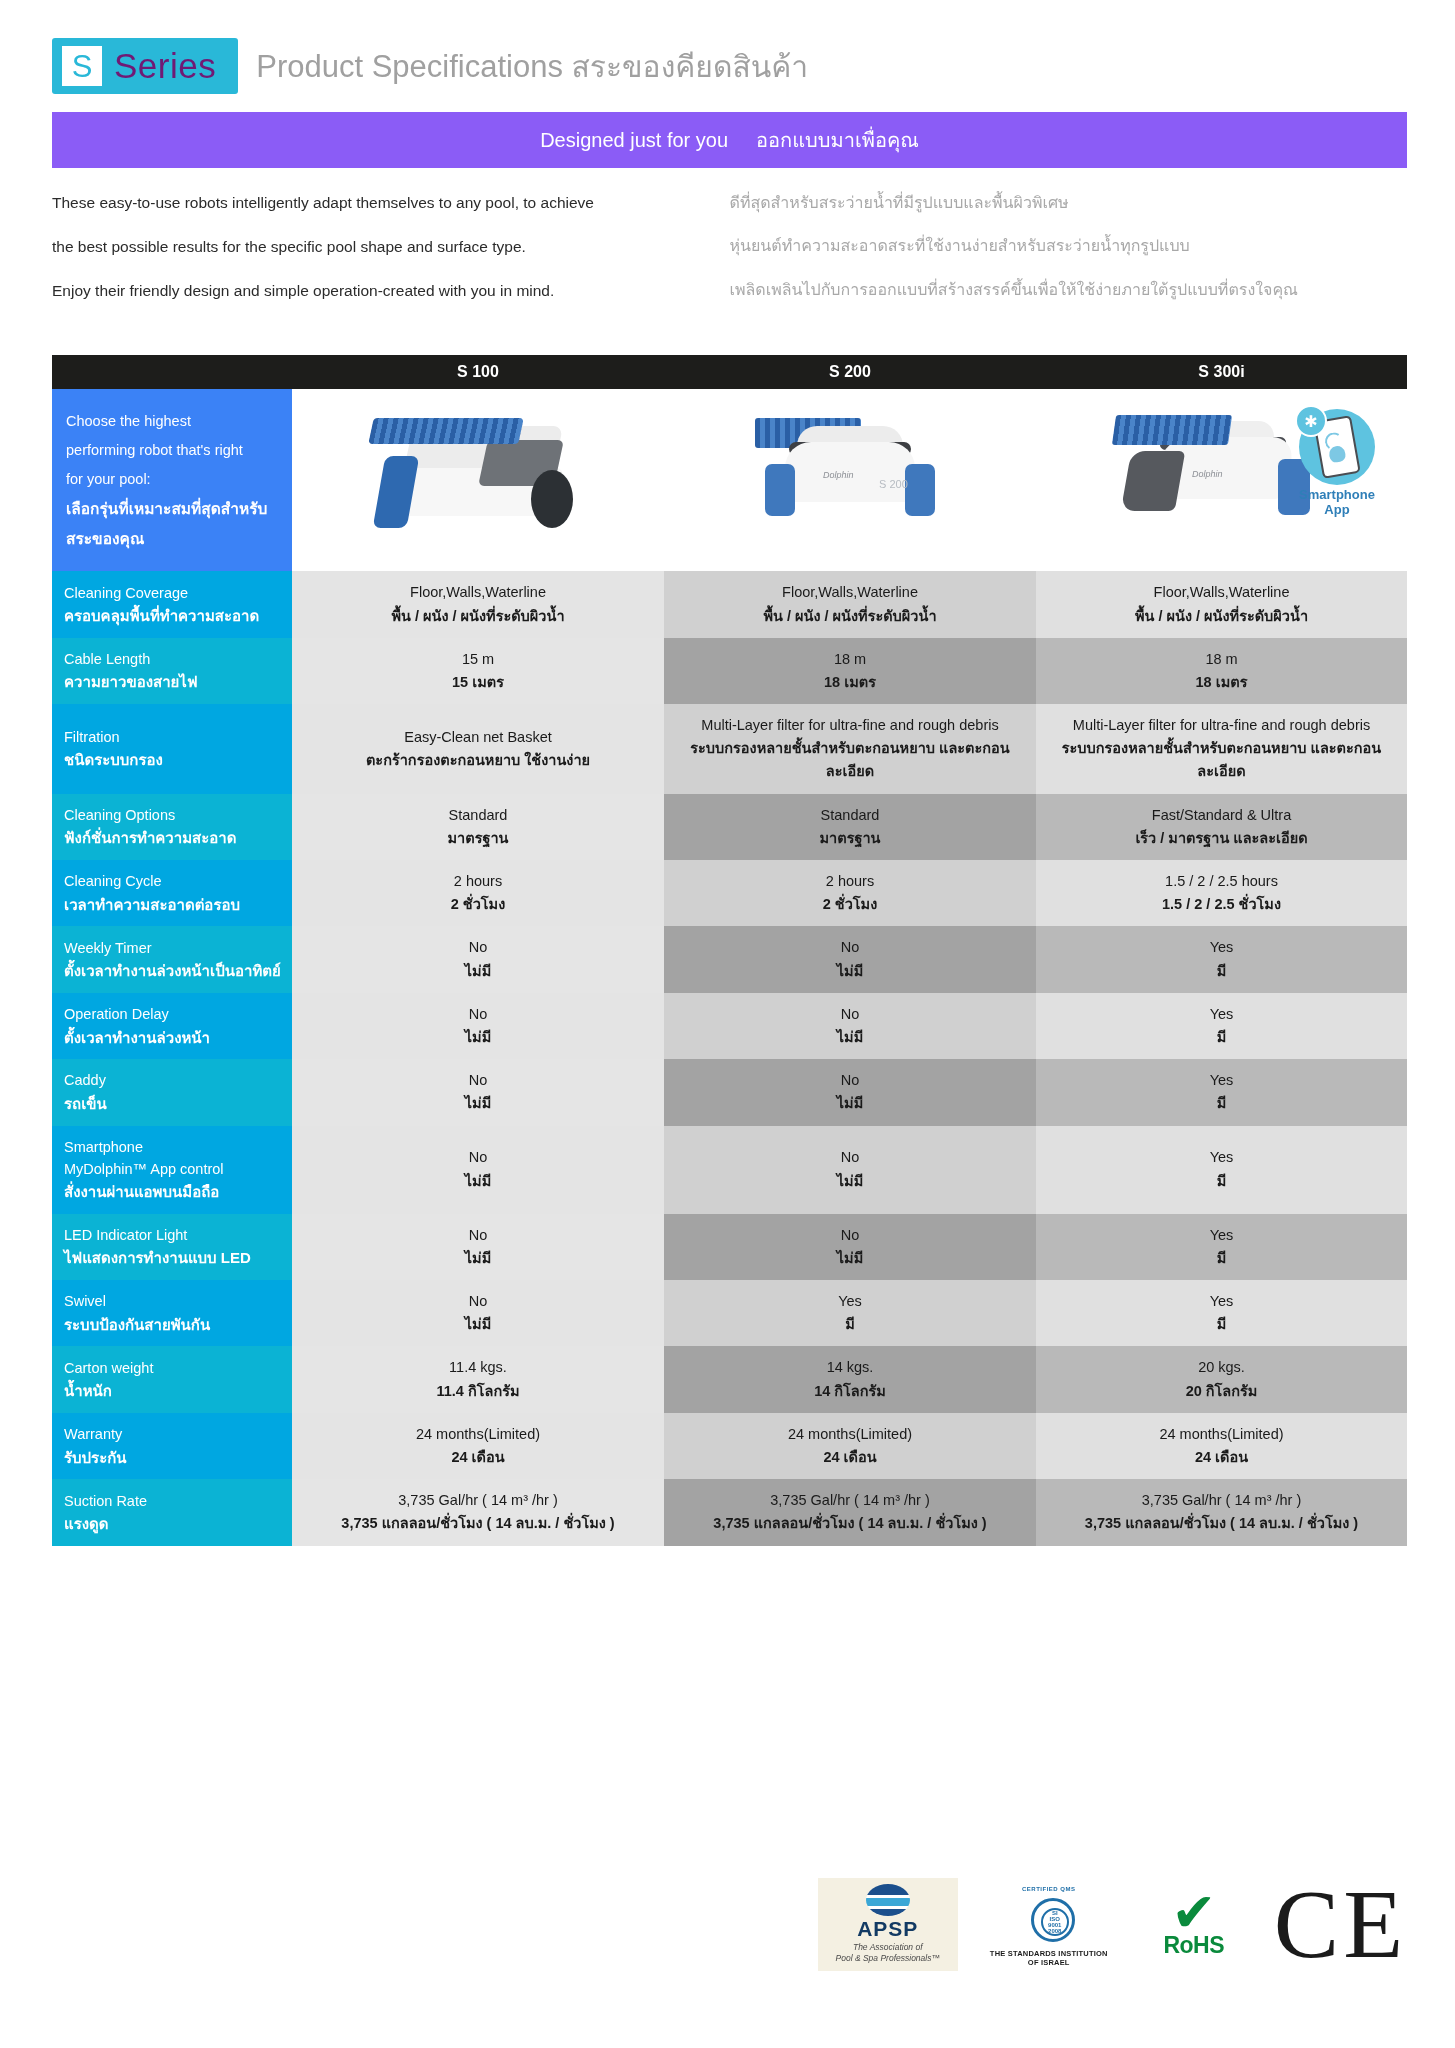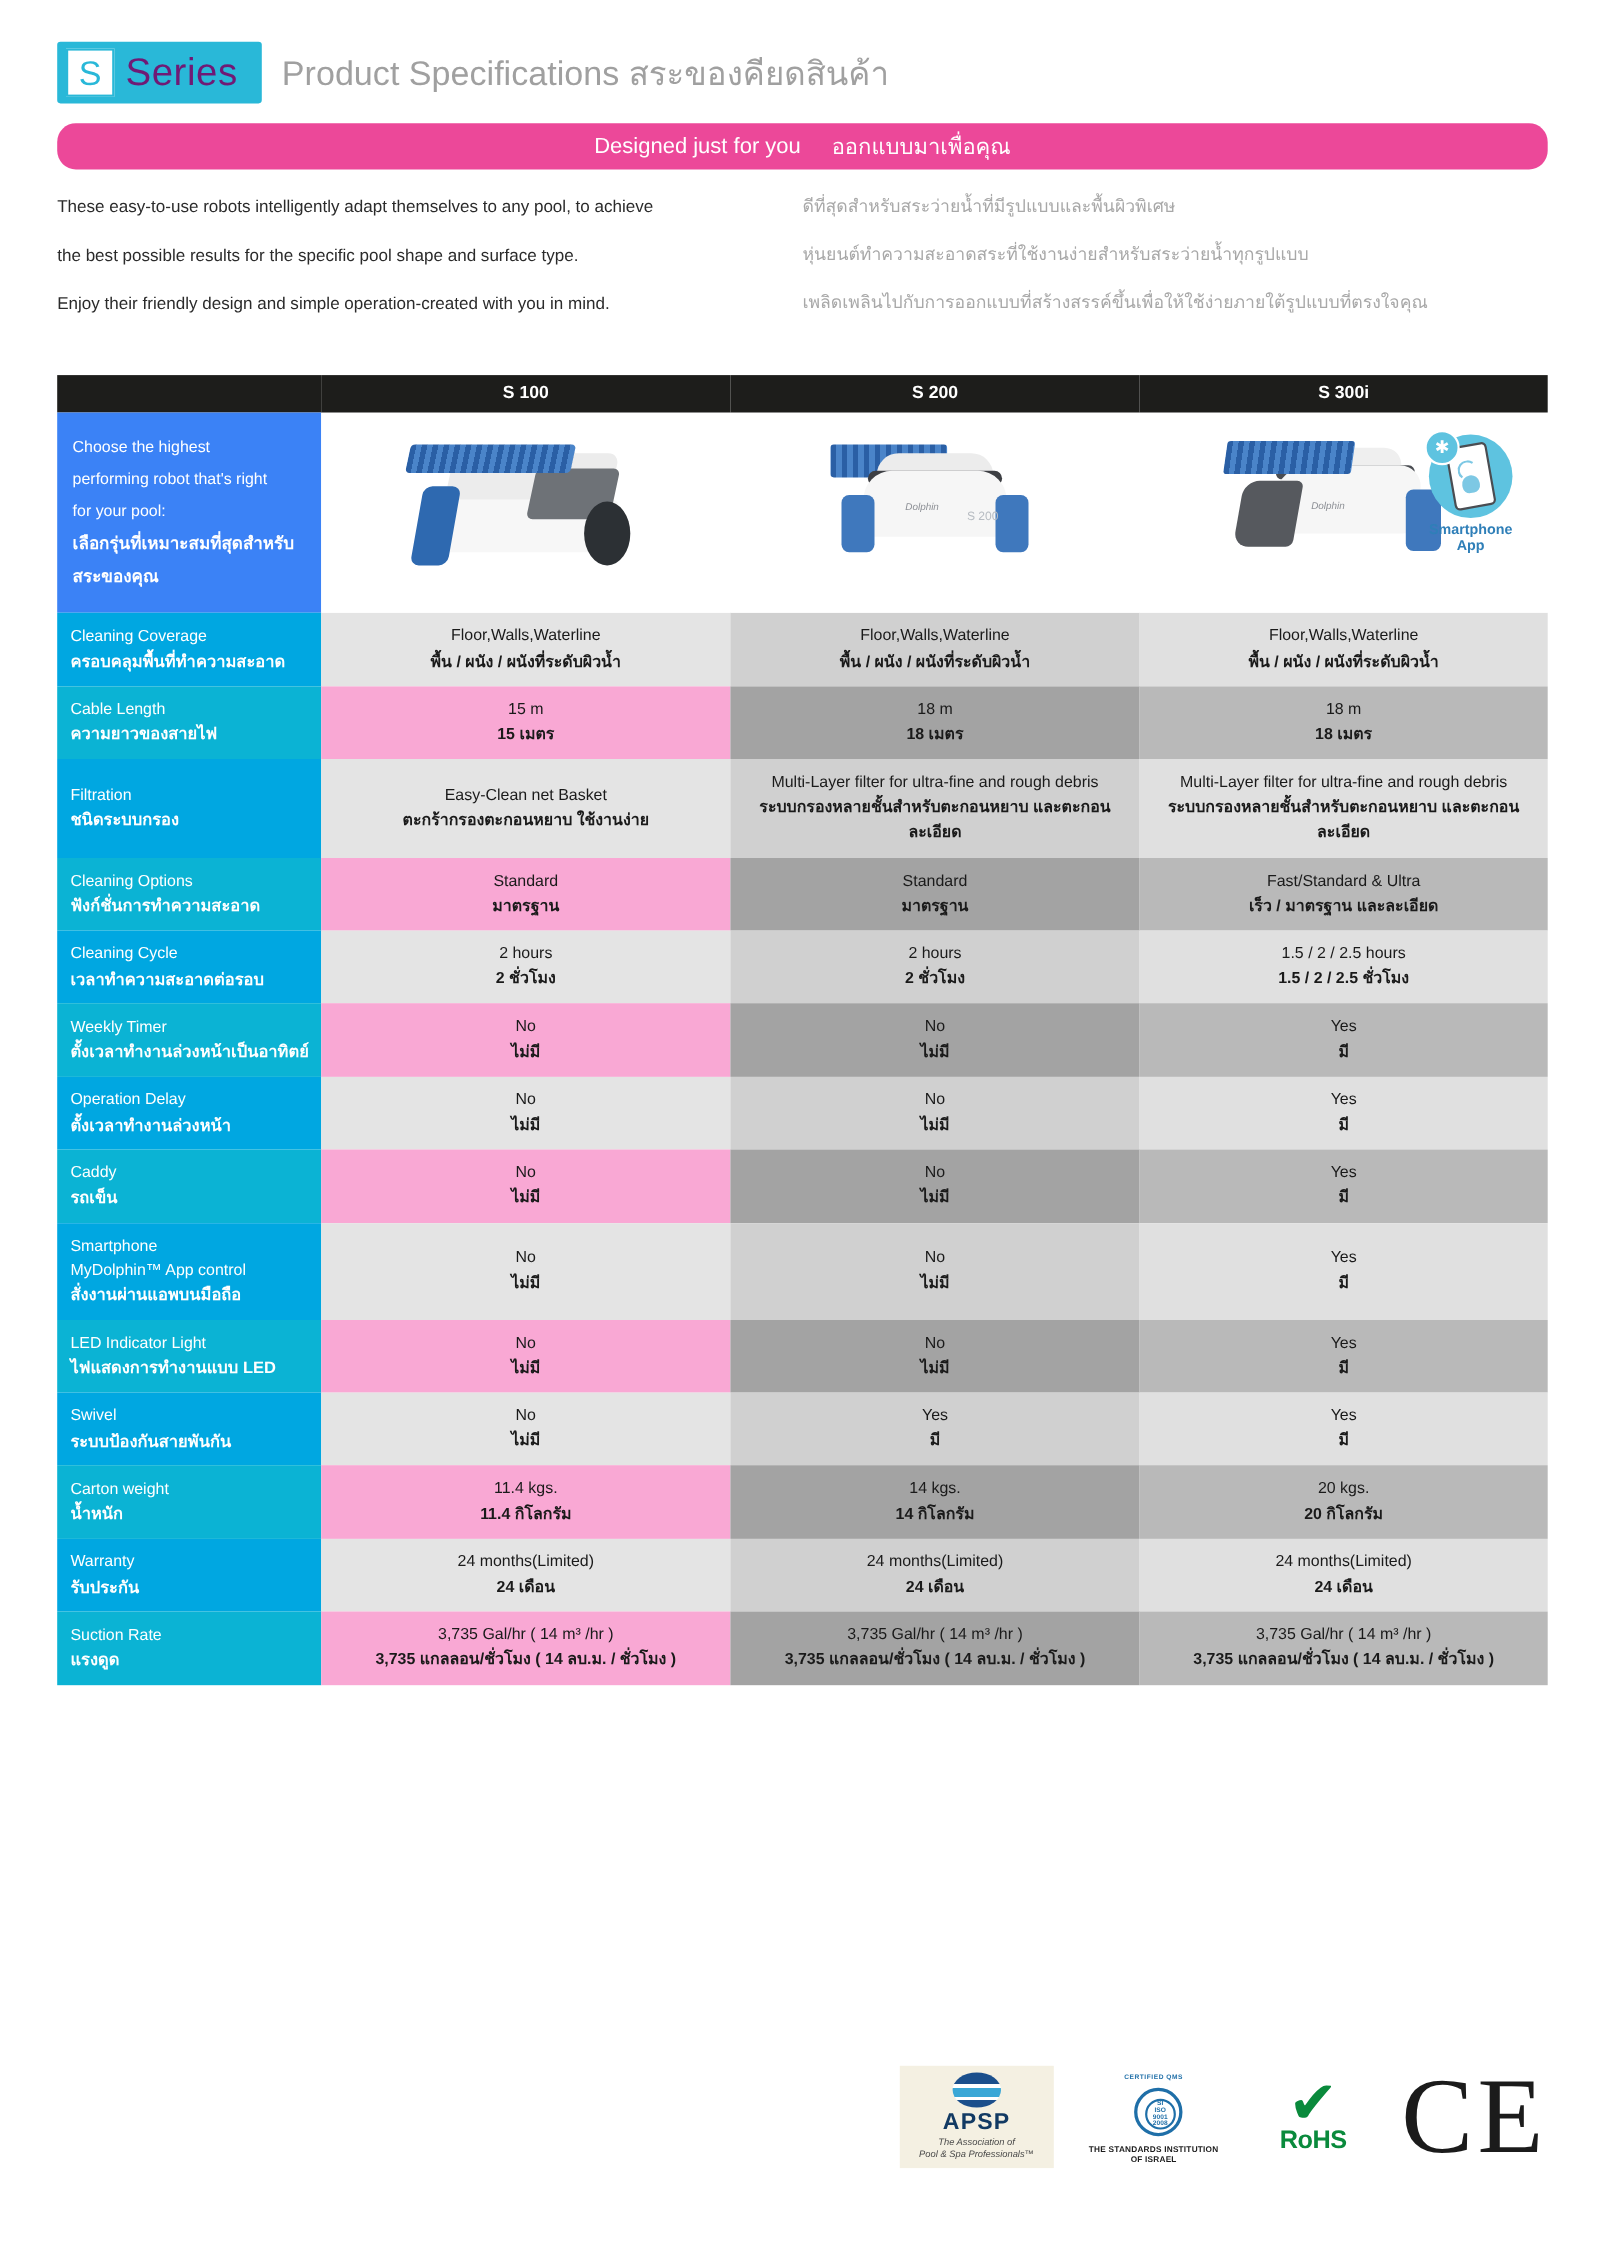--- a/index.html
+++ b/index.html
@@ -32,23 +32,23 @@
   }
   .logo-word{color:#701a75;font-size:35px;font-weight:400;letter-spacing:.5px;}
   .header-title{
     color:#a0a0a0;font-size:31px;font-weight:400;
     margin-left:18px;white-space:nowrap;
   }
   .header-title .th{font-size:30px;}
 
   
   .banner{
-    margin:18px 0 0 52px;width:1355px;height:42px;
-    background:#ec4899;
-    display:flex;align-items:center;justify-content:center;border-radius:17px;
+    margin:18px 0 0 52px;width:1355px;height:56px;
+    background:#8b5cf6;
+    display:flex;align-items:center;justify-content:center;
   }
   .banner-en{color:#ffffff;font-size:20px;}
   .banner-th{color:#ffffff;font-size:20px;margin-left:28px;}
 
   
   .intro{display:flex;margin:26px 0 0 52px;width:1355px;}
   .intro-col{width:50%;}
   .intro-col p{
     margin:0 0 26px 0;font-size:15.5px;color:#2b2b2b;line-height:1.15;
   }
@@ -85,21 +85,21 @@
     text-align:center;vertical-align:middle;
     padding:10px 6px;line-height:1.6;color:#1a1a1a;
   }
   td.val .en{display:block;font-size:14.5px;}
   td.val .th{display:block;font-size:14.5px;font-weight:bold;}
 
   
   .r-light .v1{background:#e4e4e4;}
   .r-light .v2{background:#d0d0d0;}
   .r-light .v3{background:#e0e0e0;}
-  .r-dark  .v1{background:#f9a8d4;}
+  .r-dark  .v1{background:#e5e5e5;}
   .r-dark  .v2{background:#a3a3a3;}
   .r-dark  .v3{background:#b9b9b9;}
 
   
   .hero-lbl{
     background:#3b82f6;color:#ffffff;
     padding:18px 14px;vertical-align:top;line-height:2.0;
   }
   .hero-lbl .en{display:block;font-size:14.5px;}
   .hero-lbl .th{display:block;font-size:15.5px;font-weight:bold;line-height:1.9;}

